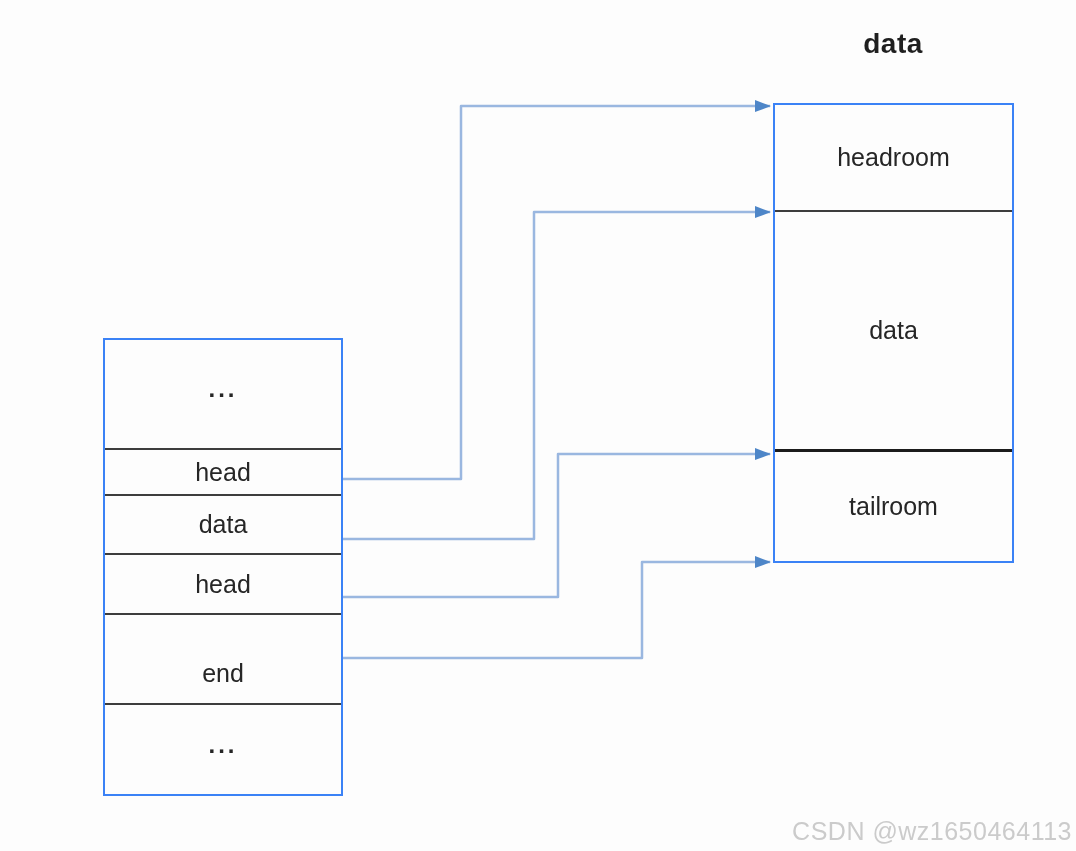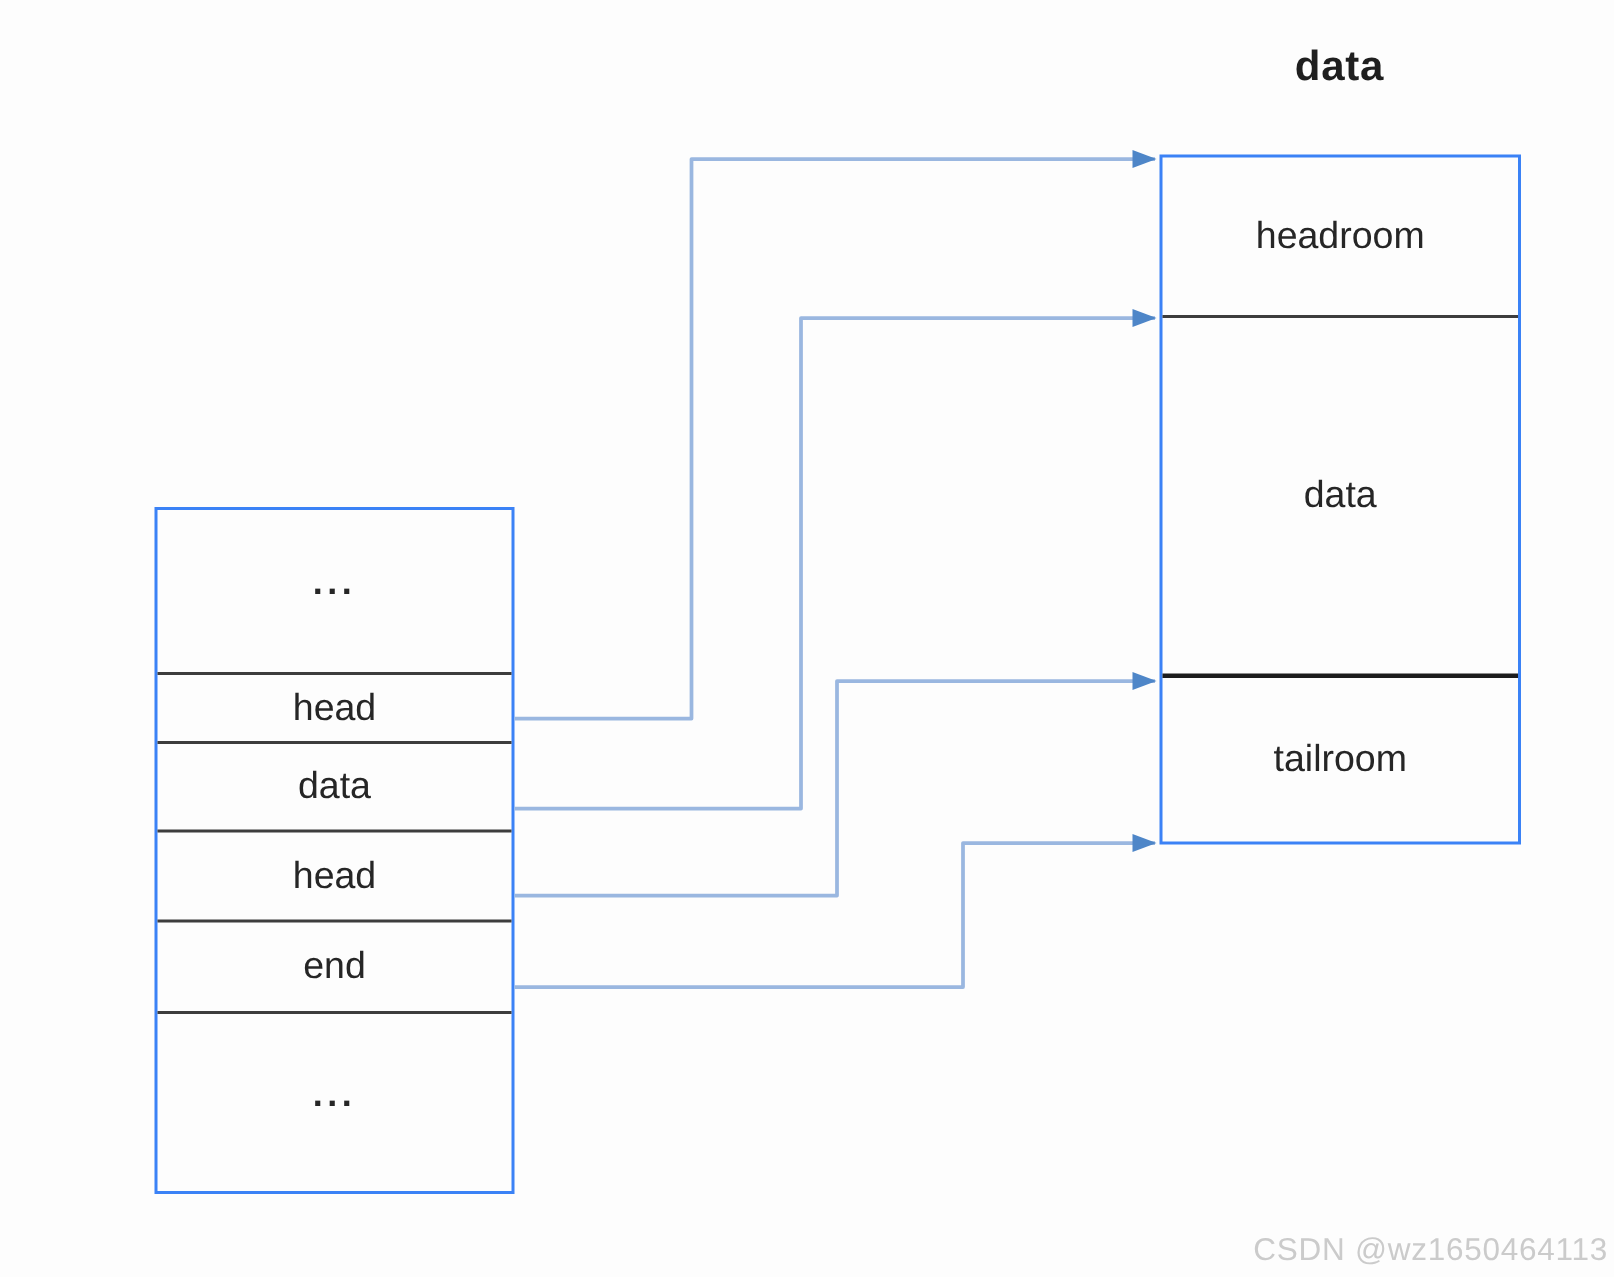--- a/index.html
+++ b/index.html
@@ -58,21 +58,21 @@
     font-weight: 700;
     font-size: 24px;
     letter-spacing: 3px;
     padding-bottom: 10px; 
   }
   
   #skbuff-table .row:nth-child(1) { height: 110px; }
   #skbuff-table .row:nth-child(2) { height: 46px; }
   #skbuff-table .row:nth-child(3) { height: 59px; }
   #skbuff-table .row:nth-child(4) { height: 60px; }
-  #skbuff-table .row:nth-child(5) { height: 61px; }
+  #skbuff-table .row:nth-child(5) { height: 61px; margin-top: 29px; }
   #skbuff-table .row:nth-child(6) { flex: 1; }
   
   #buffer-table .row:nth-child(1) { height: 107px; }
   #buffer-table .row:nth-child(2) { height: 240px; border-bottom: 3px solid #1c1c1c; }
   #buffer-table .row:nth-child(3) { flex: 1; text-align: right; }
 
   #arrow-layer {
     position: absolute;
     left: 0; top: 0;
     pointer-events: none;
@@ -80,21 +80,21 @@
   #arrow-layer polyline {
     fill: none;
     stroke: #9ab7e0;
     stroke-width: 2.5;
     stroke-linejoin: round;
   }
   #watermark {
     position: absolute;
     right: 4px;
     bottom: 5px;
-    font-size: 21px;
+    font-size: 25px;
     color: #cbcbcb;
     letter-spacing: 0.5px;
   }
 </style>
 </head>
 <body>
 
 <div id="canvas">
 
 

